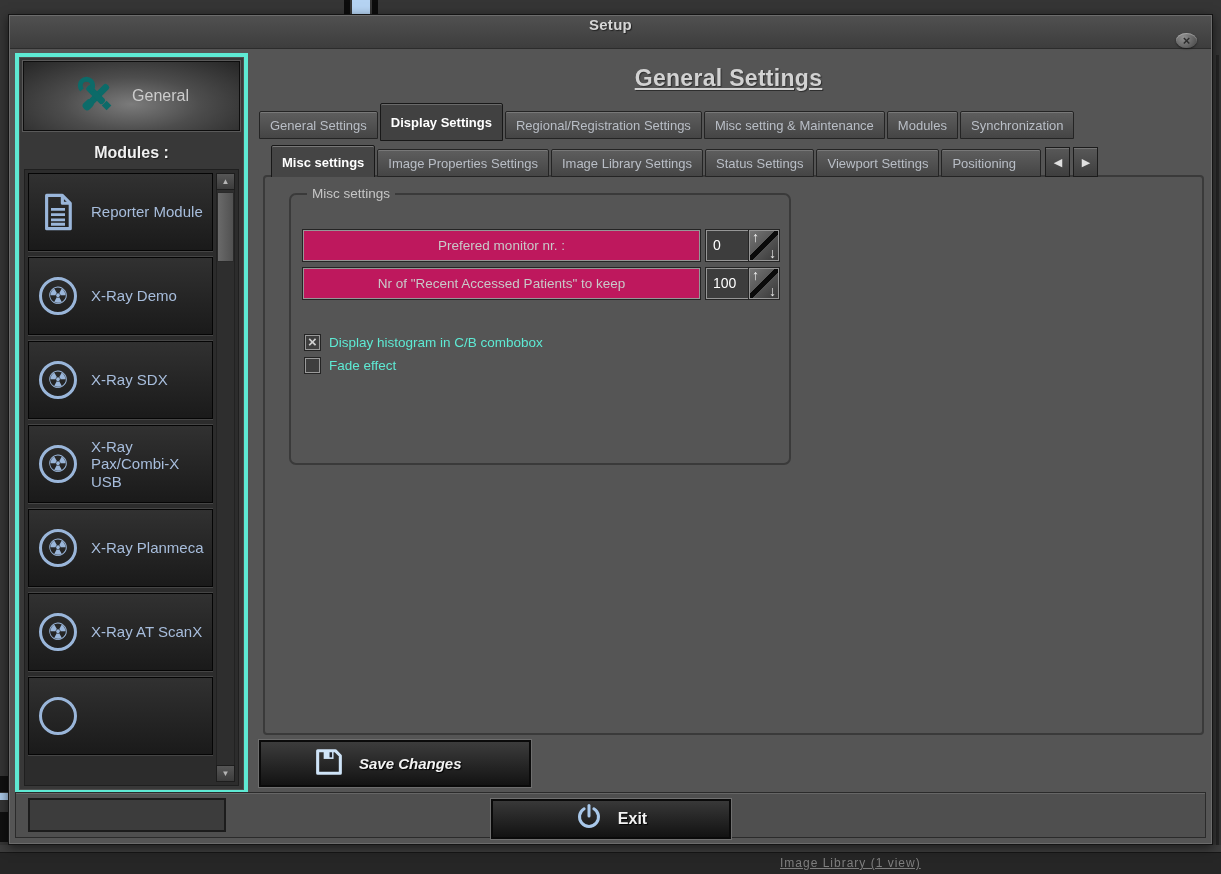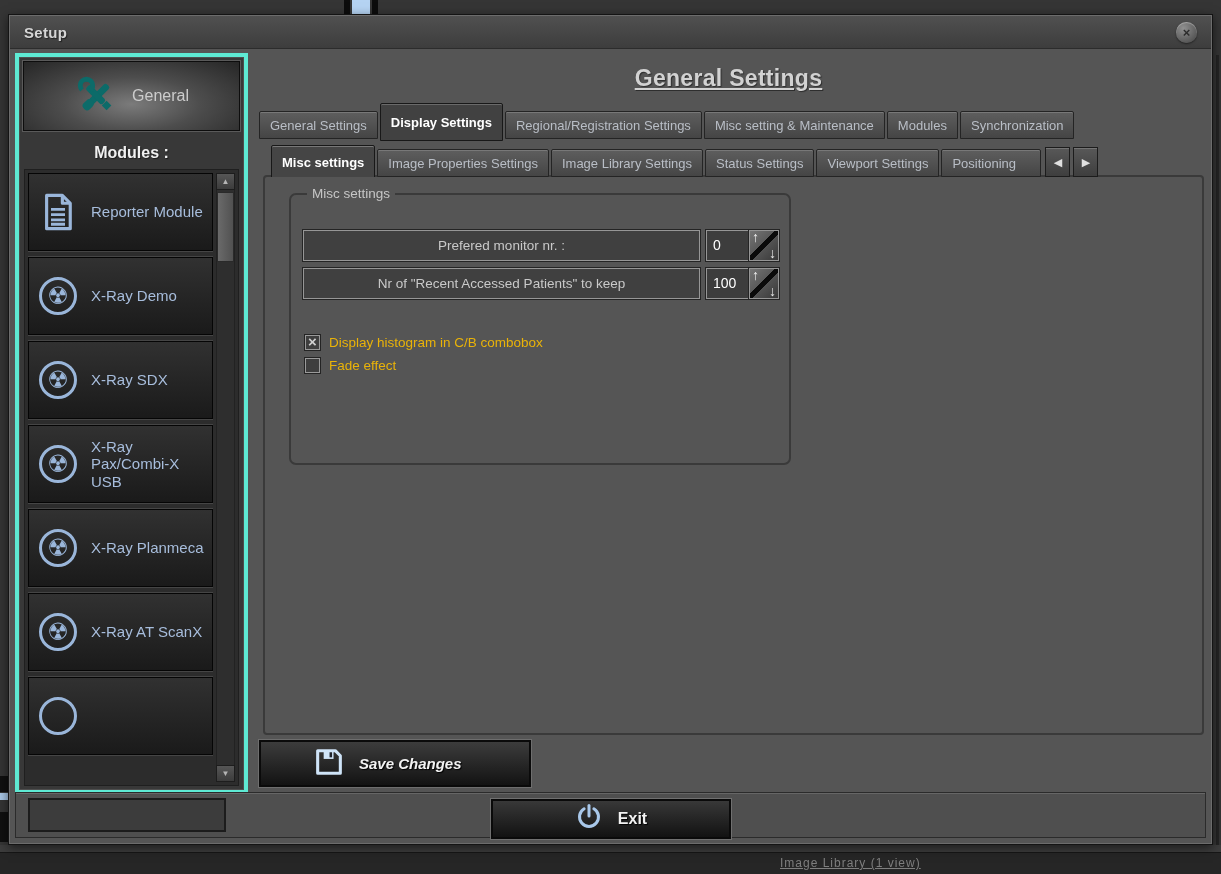--- a/index.html
+++ b/index.html
@@ -27,21 +27,21 @@
   .dialog {
     position:absolute; left:8px; top:14px; width:1205px; height:831px;
     background:#555555;
     border:1px solid #141414;
     box-shadow: inset 0 0 0 1px #6c6c6c, 0 3px 10px rgba(0,0,0,.55);
   }
   .titlebar {
     position:absolute; left:1px; right:1px; top:1px; height:33px;
     background:linear-gradient(#505050,#3d3d3d);
     border-bottom:1px solid #2c2c2c;
-    display:flex; align-items:center; padding:0 14px;
+    display:flex; align-items:center; padding:0 14px;flex-direction:column;
   }
   .titlebar-text { color:#d6d6d6; font-weight:bold; font-size:15px; letter-spacing:.3px; text-shadow:1px 1px 1px #222; }
   .close-btn {
     margin-left:auto; width:21px; height:21px; border-radius:50%;
     background:radial-gradient(circle at 35% 30%, #909090, #565656 75%);
     box-shadow:0 1px 2px rgba(0,0,0,.5), inset 0 1px 1px rgba(255,255,255,.35);
     color:#2c2c2c; font-size:13px; font-weight:bold;
     display:flex; align-items:center; justify-content:center; cursor:default;
   }
 
@@ -140,21 +140,21 @@
     border:2px solid #3a3a3a; border-radius:7px;
   }
   .groupbox-title {
     position:absolute; top:-9px; left:16px; background:#555555; padding:0 5px;
     color:#c6c6c6; font-size:13.5px;
   }
   .field-row { position:absolute; left:12px; right:10px; height:32px; display:flex; align-items:center; }
   .field-row.r1 { top:34px; } .field-row.r2 { top:72px; }
   .field-label {
     width:397px; height:31px; flex:none;
-    background:#404040; border:1px solid #969696; box-shadow:0 0 0 1px #242424;
+    background:#be185d; border:1px solid #969696; box-shadow:0 0 0 1px #242424;
     display:flex; align-items:center; justify-content:center;
     color:#c9c9c9; font-size:13.5px;
   }
   .field-value {
     margin-left:6px; width:43px; height:31px; flex:none;
     background:#3d3d3d; border:1px solid #969696; border-right:none;
     box-shadow:0 0 0 1px #242424;
     color:#ffffff; font-size:14px; display:flex; align-items:center; padding-left:6px;
   }
   .spinner {
@@ -167,21 +167,21 @@
   .spin-up   { position:absolute; top:-2px; left:2px;  color:#f2f2f2; font-size:14px; font-weight:bold; line-height:16px; }
   .spin-down { position:absolute; bottom:-1px; right:2px; color:#e8e8e8; font-size:14px; font-weight:bold; line-height:15px; }
 
   .cb-row { position:absolute; left:14px; display:flex; align-items:center; gap:9px; height:18px; }
   .cb-row.c1 { top:138px; } .cb-row.c2 { top:161px; }
   .cb-box {
     width:15px; height:15px; flex:none;
     background:#3e3e3e; border:1px solid #9a9a9a; box-shadow:0 0 0 1px #242424;
     color:#cfcfcf; font-size:15px; line-height:12px; text-align:center; font-weight:bold;
   }
-  .cb-label { color:#eab308; font-size:13.5px; }
+  .cb-label { color:#5eead4; font-size:13.5px; }
 
   
   .save-btn {
     position:absolute; left:8px; bottom:7px; width:272px; height:47px;
     background:linear-gradient(#3c3c3c,#131313);
     border:2px solid #0a0a0a; box-shadow:0 0 0 1px #6e6e6e;
     display:flex; align-items:center; gap:14px; padding-left:52px; cursor:default;
   }
   .save-label { color:#f2f2f2; font-weight:bold; font-size:15px; text-shadow:1px 1px 1px #000;font-style:italic; }
 

